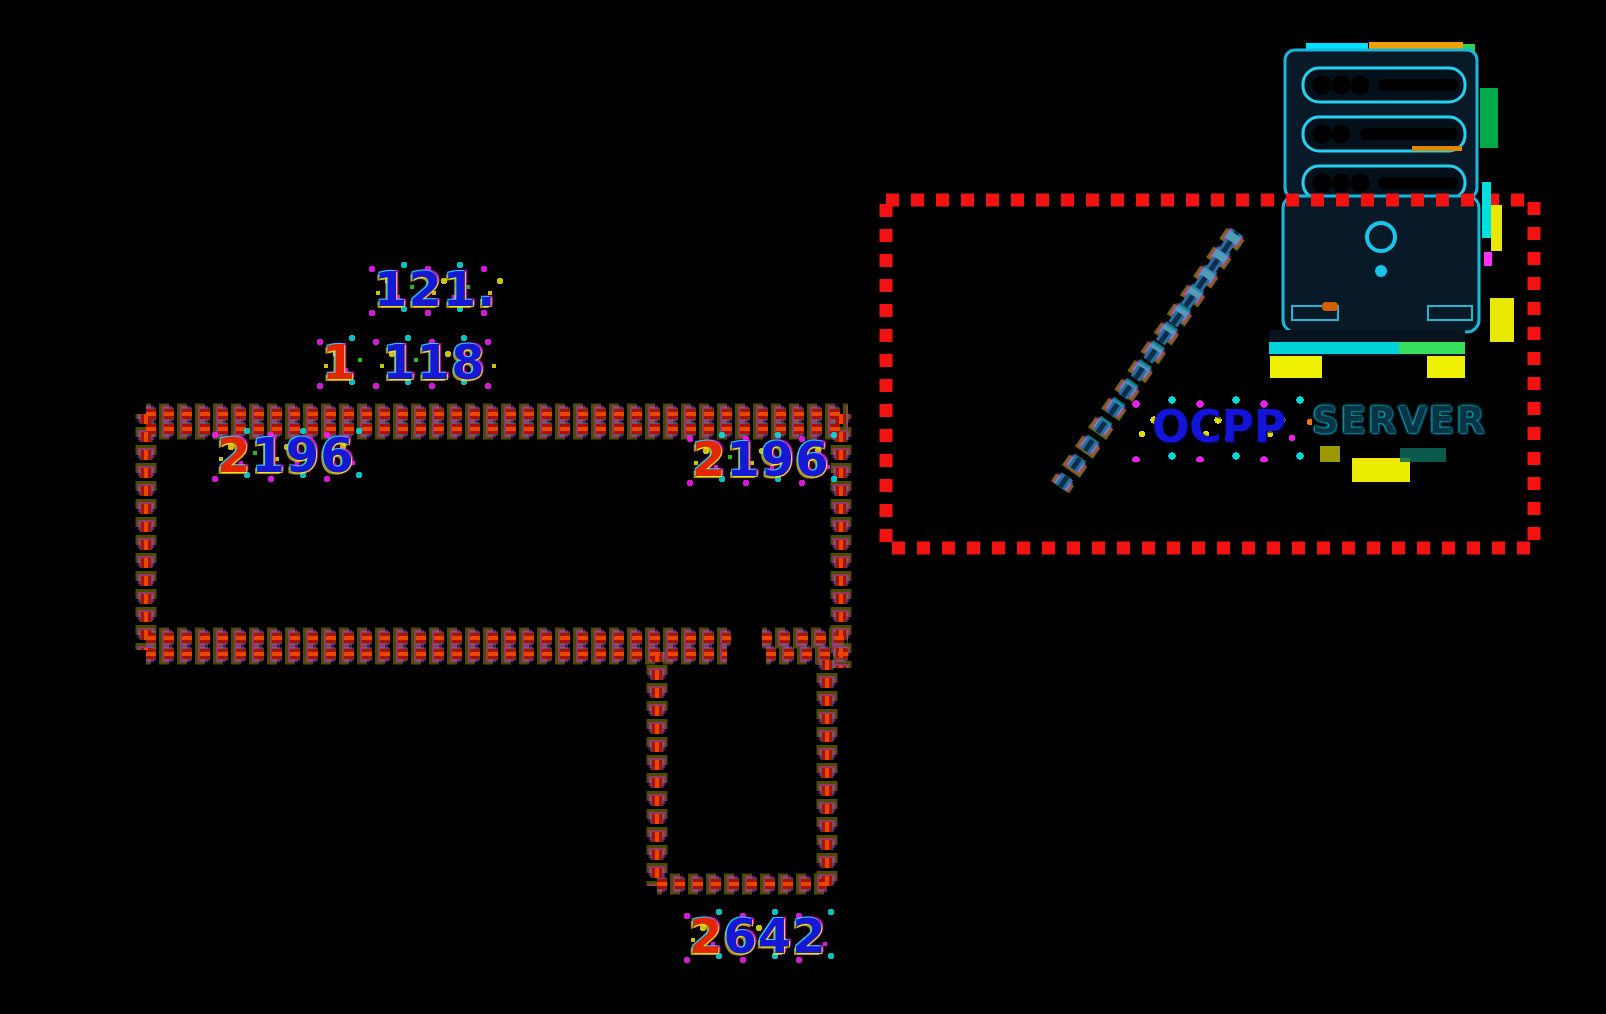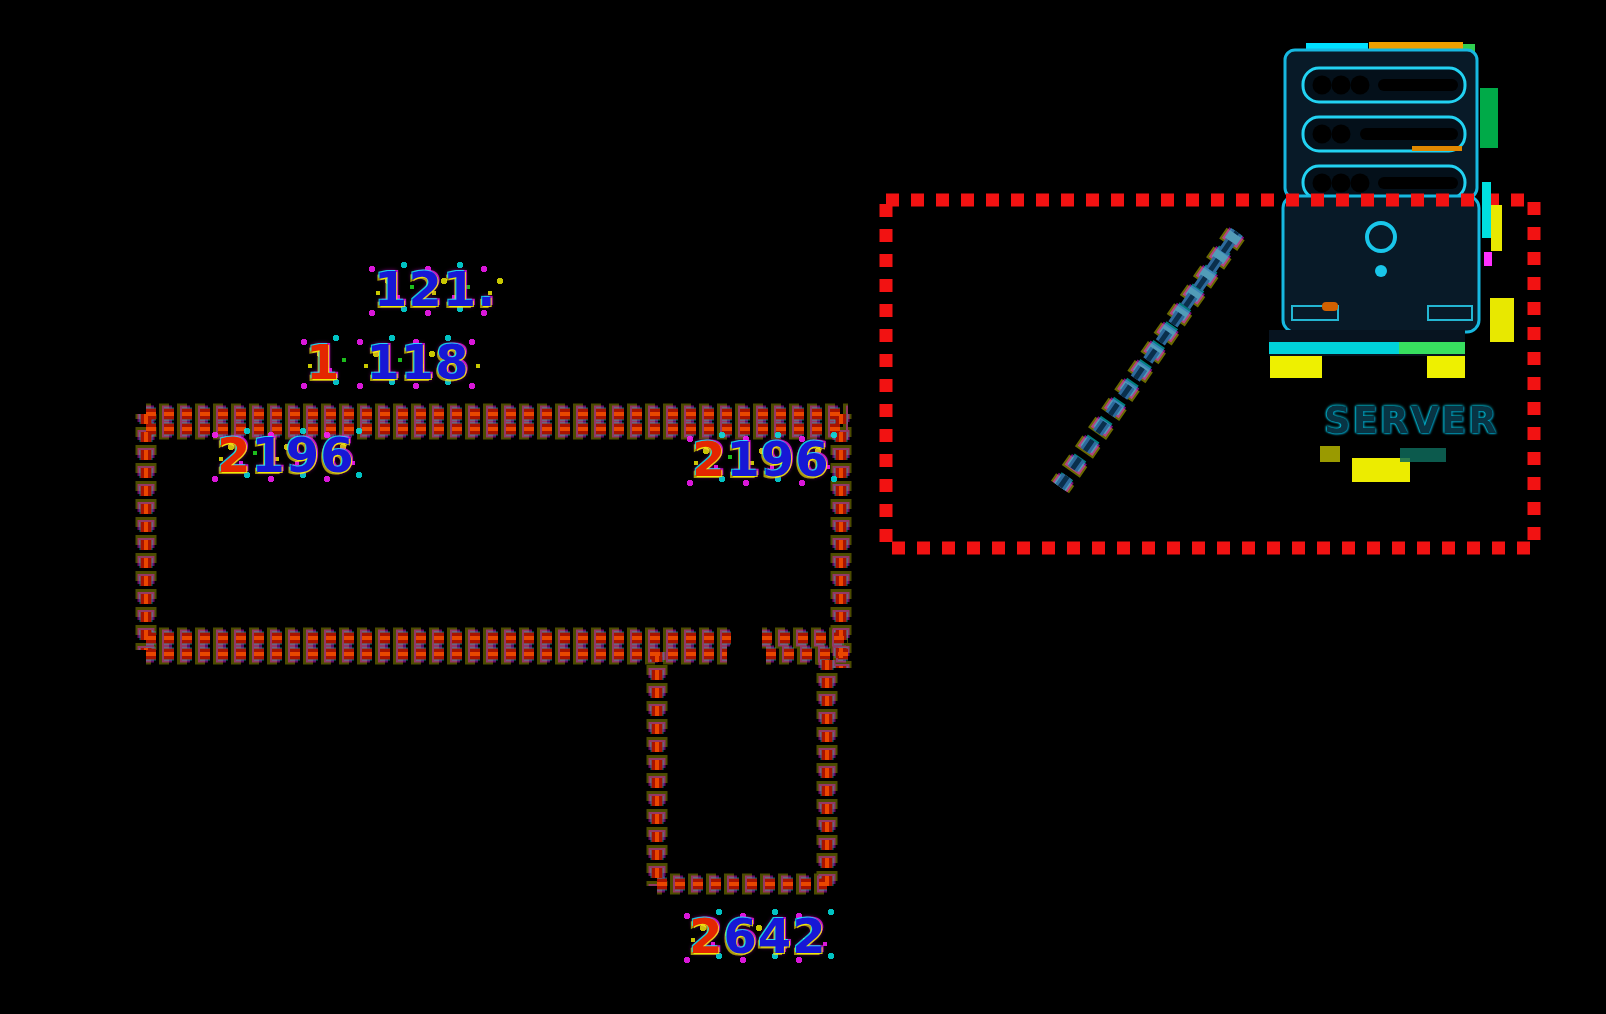--- a/index.html
+++ b/index.html
@@ -71,21 +71,21 @@
         radial-gradient(circle 5px at 38px 46px, var(--glitch-magenta) 60%, transparent 61%),
         radial-gradient(circle 5px at 56px 30px, #ff7a00 60%, transparent 61%);
        background-size:64px 56px;}
   .ocpp-txt{position:relative;z-index:1;width:100%;height:100%;display:flex;
        align-items:center;justify-content:center;
        font:700 44px/1 "DejaVu Sans",sans-serif;color:var(--ocpp-text);
        text-shadow:0 0 2px #000,2px 2px 0 rgba(0,0,90,.55);}
   .server-txt{position:absolute;left:1312px;top:402px;width:160px;z-index:2;
        font:700 37px/1 "DejaVu Sans",sans-serif;letter-spacing:2px;color:var(--server-text);
        text-shadow:-1px 0 2px rgba(0,210,240,.9),1px 1px 2px rgba(0,160,200,.8),
-                   0 -1px 3px rgba(0,230,255,.6);margin-left:12px;}
+                   0 -1px 3px rgba(0,230,255,.6);}
 </style>
 </head>
 <body>
 
 <div class="stage">
 
   <svg width="1606" height="1014" viewBox="0 0 1606 1014">
     <defs>
       <path id="plan-path" d="M146,414 H848 M146,429 H848 M146,414 V650
         M841,414 V668 M146,638 H731 M762,638 H848 M146,654 H727 M766,654 H848
@@ -164,32 +164,36 @@
       <rect x="1491" y="205" width="11" height="46" fill="#e8e800"></rect>
       <rect x="1484" y="252" width="8" height="14" fill="#ff30ff"></rect>
       <rect x="1490" y="298" width="24" height="44" fill="#e8e800"></rect>
     </g>
   </svg>
 
   <div class="num" style="left:374px;top:265px">
     <span class="halo"></span><span class="d blue">121.</span>
   </div>
 
-  <div class="num" style="left:306px;top:338px">
+  <div class="num" style="left:322px;top:338px">
     <span class="halo"></span><span class="d red sp118">1</span><span class="d blue">118</span>
   </div>
 
   <div class="num" style="left:217px;top:431px">
     <span class="halo"></span><span class="d red">2</span><span class="d blue">196</span>
   </div>
 
   <div class="num" style="left:692px;top:435px">
     <span class="halo"></span><span class="d red">2</span><span class="d blue">196</span>
   </div>
 
 
   <div class="num" style="left:689px;top:912px">
     <span class="halo"></span><span class="d red">2</span><span class="d blue">642</span>
   </div>
 
+  <div class="ocpp-wrap">
+    <div class="ocpp-bg"></div>
+    <div class="ocpp-txt">OCPP</div>
+  </div>
   <div class="server-txt">SERVER</div>
 
 </div>
 
 </body></html>

